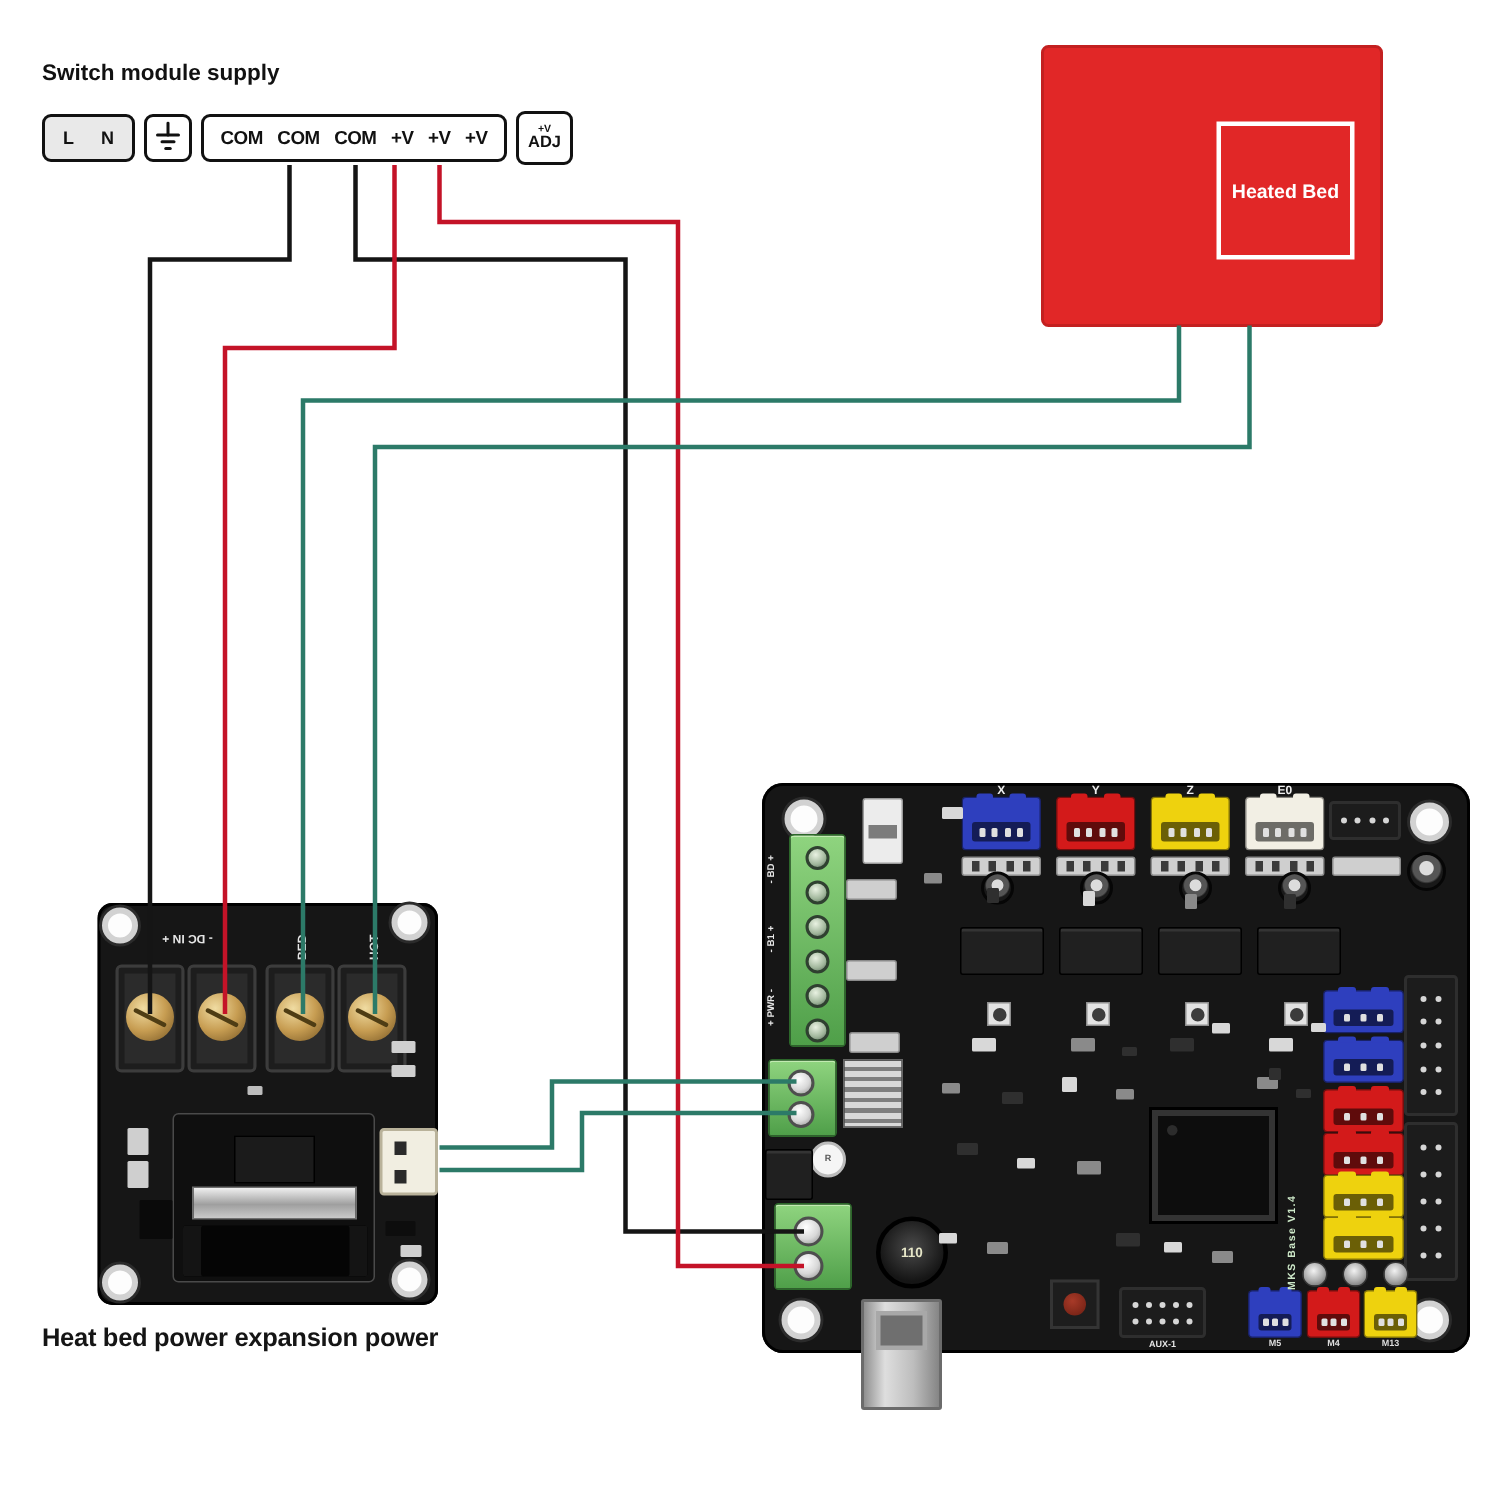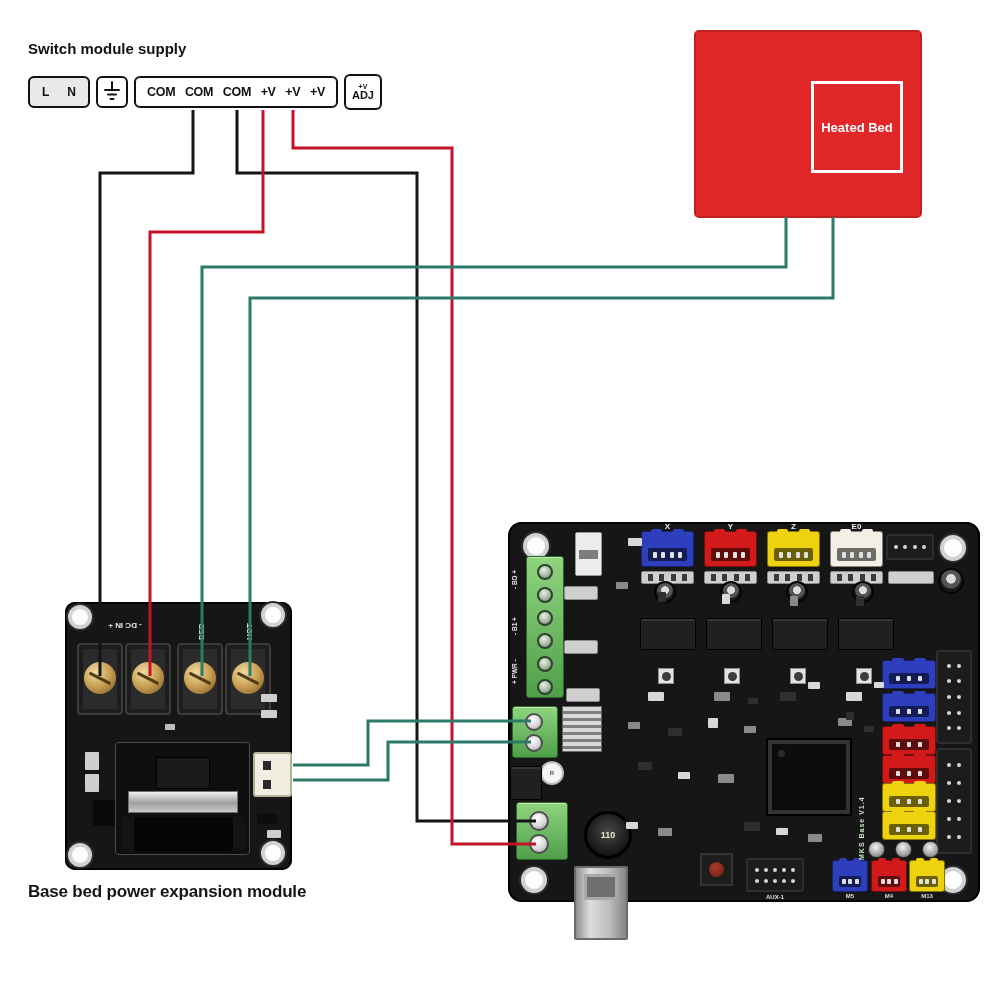--- a/index.html
+++ b/index.html
@@ -158,21 +158,21 @@
       </div>
       <div class="smd" style="left: 20px; top: 150px; width: 14px; height: 18px; background: rgb(207, 207, 207);"></div>
       <div class="smd" style="left: 20px; top: 172px; width: 14px; height: 18px; background: rgb(207, 207, 207);"></div>
       <div class="smd" style="left: 28px; top: 198px; width: 22px; height: 26px; background: rgb(10, 10, 10);"></div>
       <div class="smd" style="left: 100px; top: 122px; width: 10px; height: 6px; background: rgb(189, 189, 189);"></div>
       <div class="smd" style="left: 196px; top: 92px; width: 16px; height: 8px; background: rgb(207, 207, 207);"></div>
       <div class="smd" style="left: 196px; top: 108px; width: 16px; height: 8px; background: rgb(207, 207, 207);"></div>
       <div class="smd" style="left: 192px; top: 212px; width: 20px; height: 10px; background: rgb(13, 13, 13);"></div>
       <div class="smd" style="left: 202px; top: 228px; width: 14px; height: 8px; background: rgb(207, 207, 207);"></div>
     </div>
-  <div class="module-caption">Base bed power expansion module</div>
+  <div class="module-caption">Heat bed power expansion power</div>
 
   <div class="pcb" id="board" style="left:508px;top:522px;width:472px;height:380px;border-radius:14px;">
       <div class="hole" style="left: 15px; top: 11px; width: 26px; height: 26px;"></div>
       <div class="hole" style="left: 432px; top: 13px; width: 26px; height: 26px;"></div>
       <div class="hole" style="left: 13px; top: 345px; width: 26px; height: 26px;"></div>
       <div class="hole" style="left: 432px; top: 345px; width: 26px; height: 26px;"></div>
       <div class="toplabel" style="left: 133px; top: 0px; width: 53px;">X</div>
       <div class="jst" style="left: 133px; top: 9px; width: 53px; height: 36px; background: rgb(46, 63, 190);">
         <div class="jst-slot">
           <div class="pin-dot"></div>

